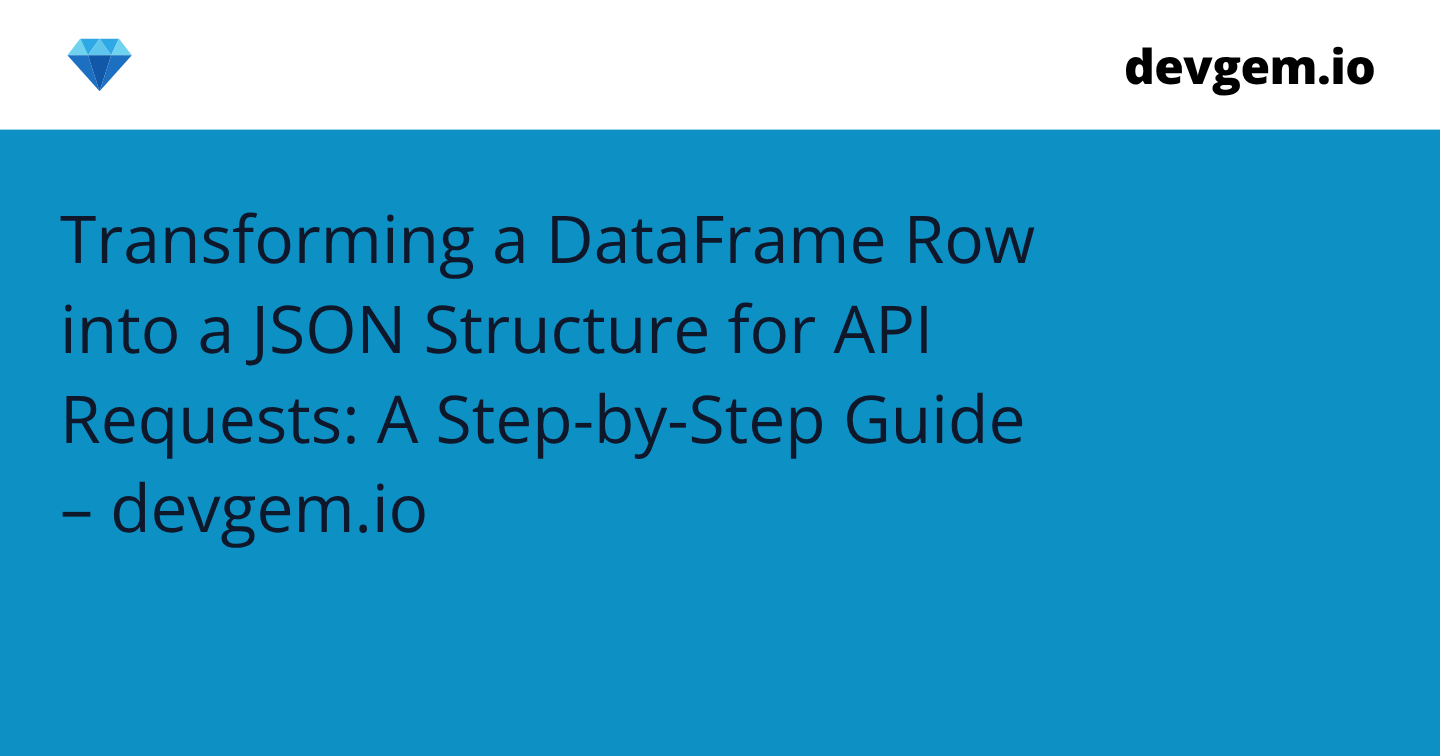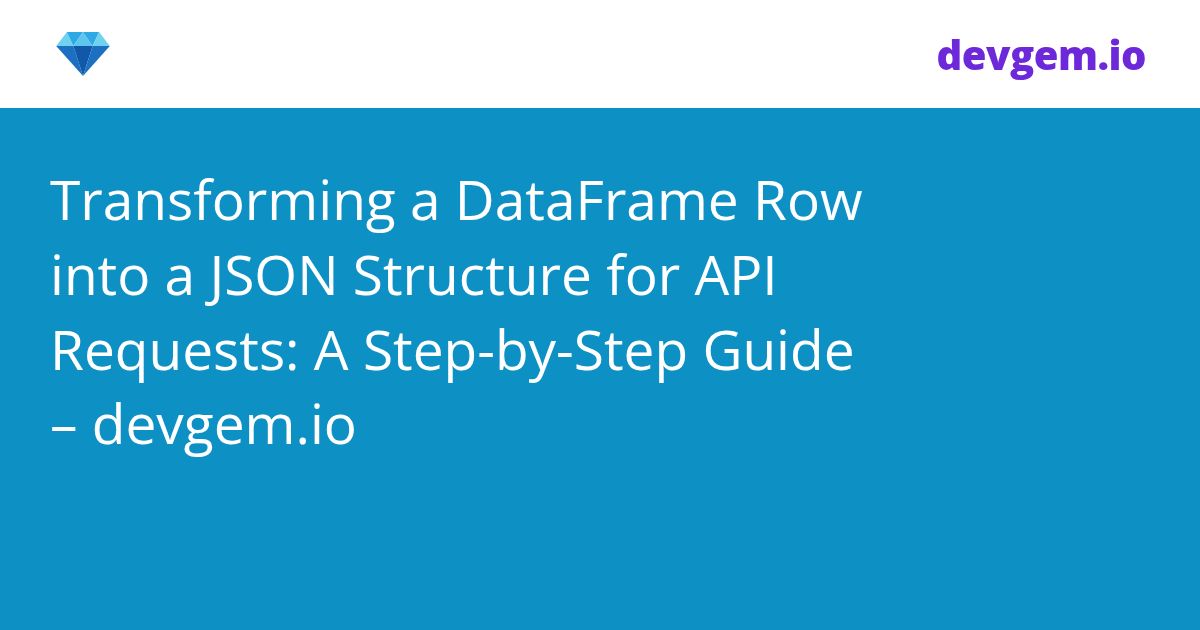--- a/index.html
+++ b/index.html
@@ -31,34 +31,34 @@
     .logo-wrap {
       display: flex;
       align-items: center;
     }
     .logo-wrap svg {
       width: 54px;
       height: 44px;
       display: block;
     }
     .brand {
-      color: #6d28d9;
+      color: #000000;
       font-size: 40px;
       font-weight: 800;
       letter-spacing: -0.5px;
     }
     .hero {
       flex: 1;
       background: #0d91c5;
       padding: 54px 50px 0 50px;
       display: flex;
       align-items: flex-start;
     }
     .title {
-      color: #ffffff;
+      color: #0f172a;
       font-size: 55px;
       line-height: 1.36;
       font-weight: 400;
       max-width: 820px;
       letter-spacing: 0px;
     }
   </style>
 </head>
 <body>
 

